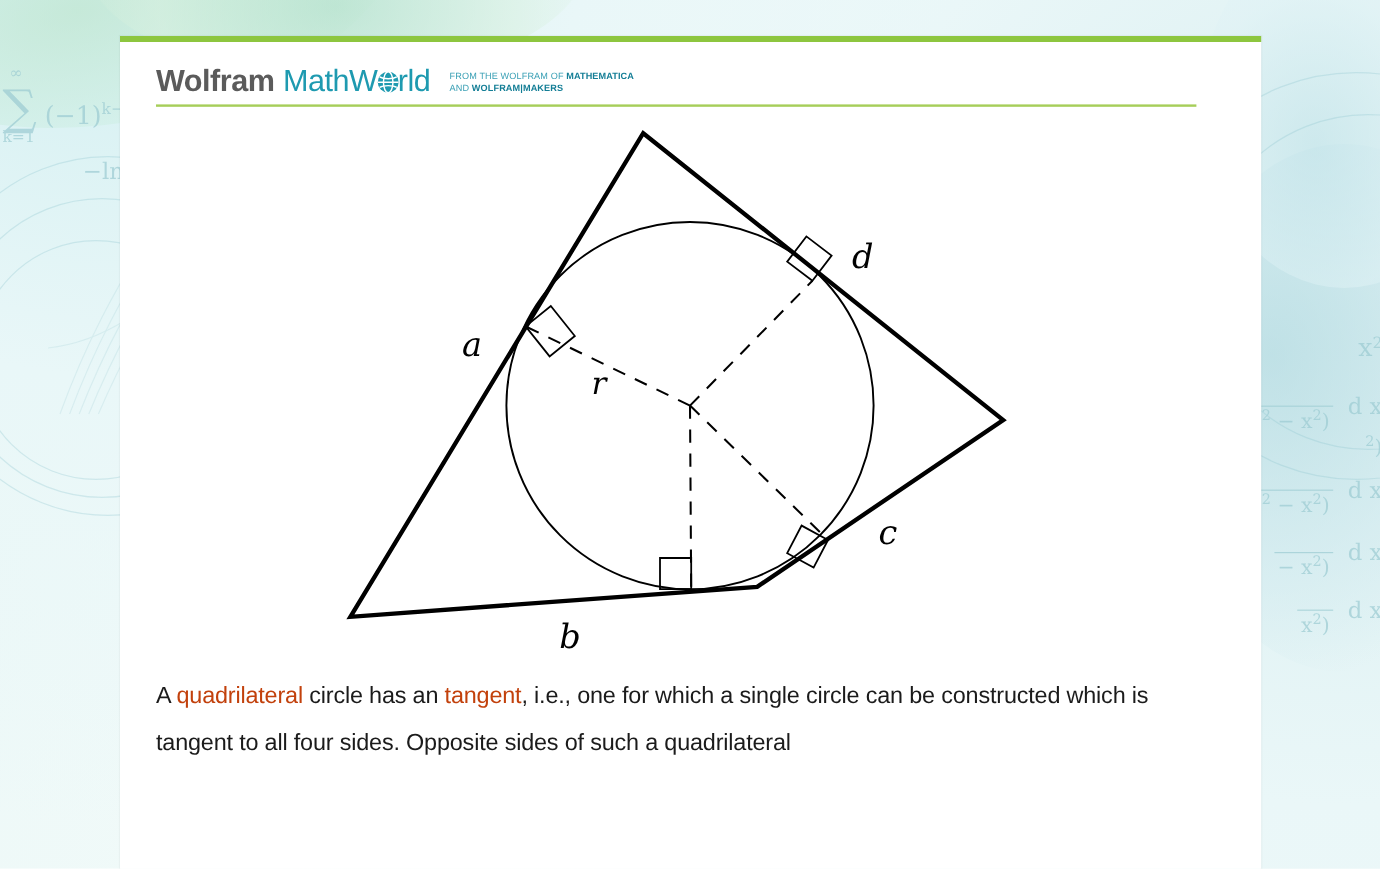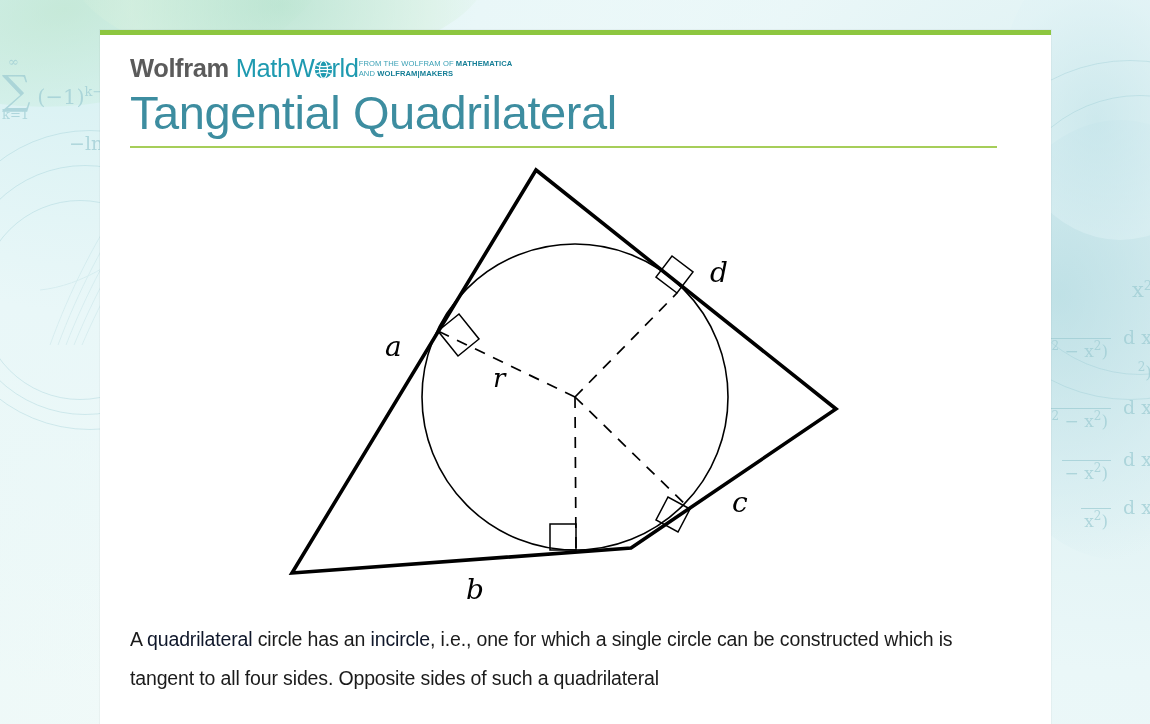--- a/index.html
+++ b/index.html
@@ -115,21 +115,21 @@
   }
 
   .card-inner {
     padding: 18px 30px 0 30px;
   }
 
   
   .logo-row {
     display: flex;
     align-items: flex-end;
-    gap: 0;
+    gap: 16px;
     height: 28px;
   }
   .logo-text {
     font-size: 25.5px;
     letter-spacing: -.4px;
     line-height: 1;
     white-space: nowrap;
   }
   .logo-wolfram {
     color: #5b5b5b;
@@ -185,21 +185,21 @@
   
   .body-text {
     margin-top: 6px;
     font-size: 19.5px;
     line-height: 39px;
     color: #1b1b1b;
     width: 880px;
     letter-spacing: -.15px;
   }
   .body-text a {
-    color: #0f172a;
+    color: #c2410c;
     text-decoration: none;
   }
 </style>
 </head>
 <body>
 
 <div class="page-bg">
   <div class="bg-blob blob-a"></div>
   <div class="bg-blob blob-b"></div>
   <div class="bg-blob blob-c"></div>
@@ -284,21 +284,20 @@
             </g>
           </svg>
         </span><span class="logo-mathworld">rld</span>
       </div>
       <div class="logo-tagline">
         <div><span>FROM THE WOLFRAM OF </span><b>MATHEMATICA</b></div>
         <div><span>AND </span><b>WOLFRAM|MAKERS</b></div>
       </div>
     </div>
 
-    <h1 class="page-title">Tangential Quadrilateral</h1>
     <div class="title-rule"></div>
 
     <div class="figure-wrap">
       <svg width="620" height="460" viewBox="265 155 620 460">
 
         <circle cx="574" cy="398" r="153" fill="none" stroke="#000" stroke-width="1.6"></circle>
 
         <polygon points="535,171 835,410 630,549 291,574" fill="none" stroke="#000" stroke-width="3.6" stroke-linejoin="miter"></polygon>
 
         <g stroke="#000" stroke-width="1.7" fill="none" stroke-dasharray="11 9">
@@ -322,16 +321,16 @@
         <g font-family="DejaVu Serif, serif" font-style="italic" font-size="28" fill="#000">
           <text x="384" y="357">a</text>
           <text x="465" y="600">b</text>
           <text x="731" y="513">c</text>
           <text x="709" y="283">d</text>
           <text x="492" y="388" font-size="26">r</text>
         </g>
       </svg>
     </div>
 
-    <p class="body-text"><span>A </span><a href="#">quadrilateral</a><span> circle has an </span><a href="#">incircle</a><span>, i.e., one for which a single circle can be constructed which is tangent to all four sides. Opposite sides of such a quadrilateral</span></p>
+    <p class="body-text"><span>A </span><a href="#">quadrilateral</a><span> circle has an </span><a href="#">tangent</a><span>, i.e., one for which a single circle can be constructed which is tangent to all four sides. Opposite sides of such a quadrilateral</span></p>
 
   </div>
 </div>
 
 </body></html>

